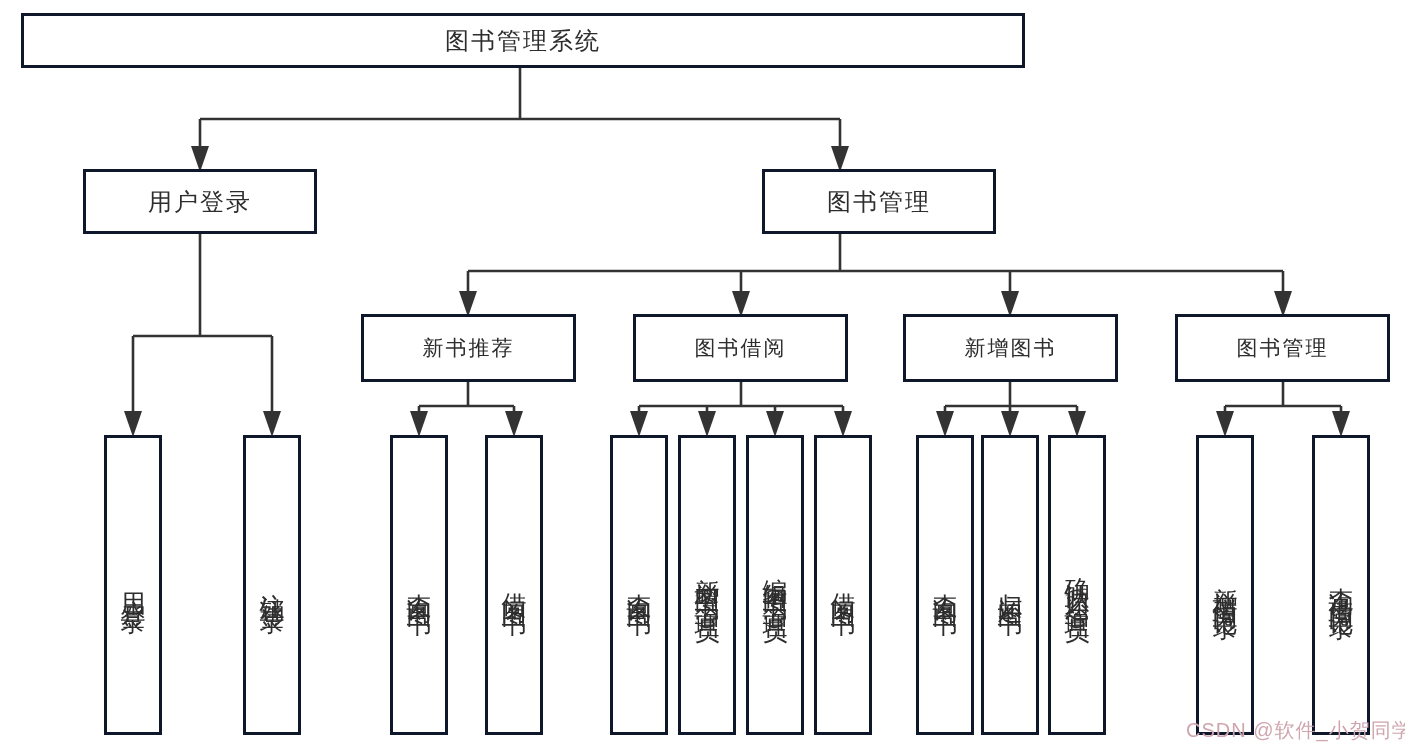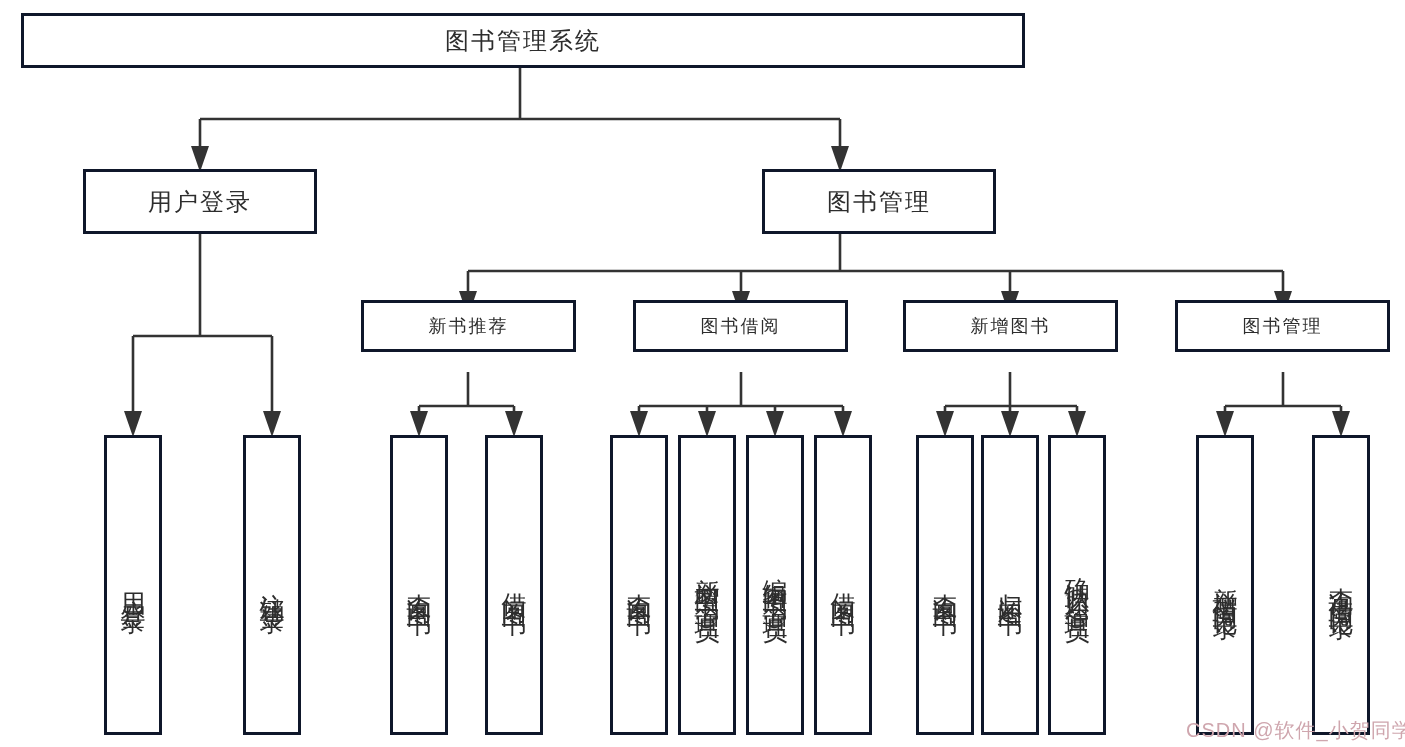--- a/index.html
+++ b/index.html
@@ -38,22 +38,22 @@
   .box-root {
     left: 21px; top: 13px;
     width: 1004px; height: 55px;
     font-size: 24px;
   }
   .box-l2 {
     top: 169px; height: 65px; width: 234px;
     font-size: 24px;
   }
   .box-l3 {
-    top: 300px; height: 52px; width: 215px;
-    font-size: 18px;
+    top: 314px; height: 68px; width: 215px;
+    font-size: 21px;
   }
   .leaf {
     top: 435px; height: 300px; width: 58px;
     font-size: 25px;
     writing-mode: vertical-rl;
     text-orientation: mixed;
     letter-spacing: 6px;
     line-height: 1;
   }
   .watermark {

